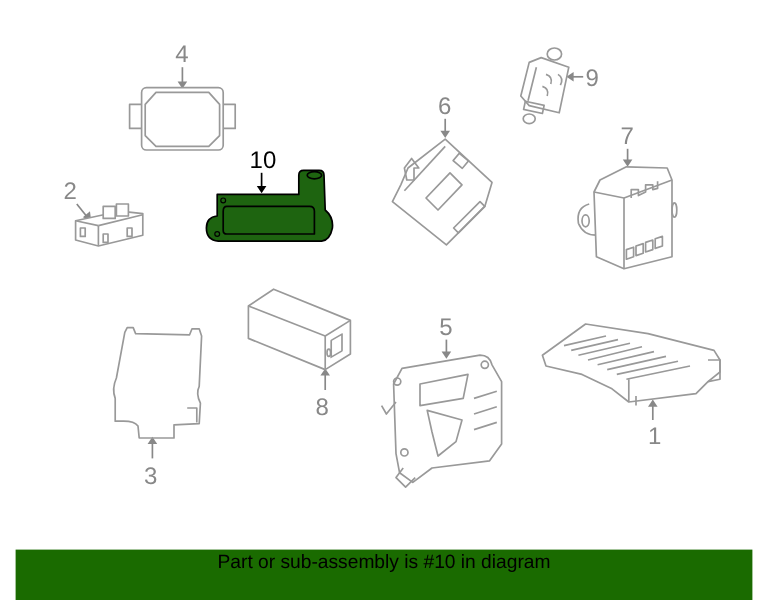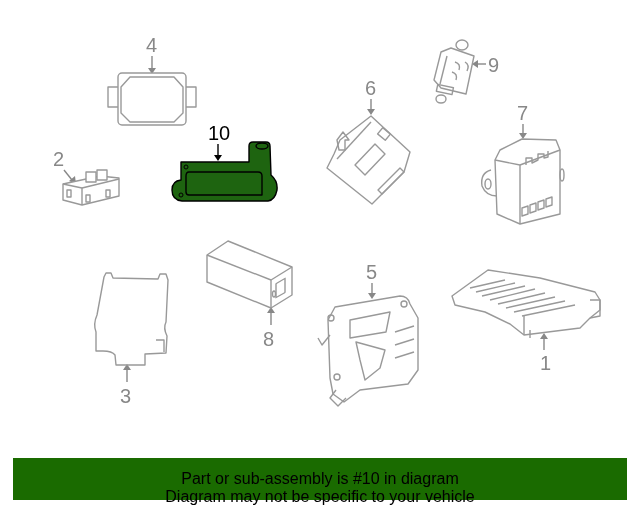--- a/index.html
+++ b/index.html
@@ -7,21 +7,21 @@
     #diagram { position:absolute; left:0; top:0; width:640px; height:450px; }
     .callout { font-family:"Liberation Sans", sans-serif; font-size:20px; fill:#888888; }
     .callout-hl { font-family:"Liberation Sans", sans-serif; font-size:20px; fill:#000000; }
     .part { fill:none; stroke:#999999; stroke-width:1.4; stroke-linejoin:round; }
     .partfill { fill:#ffffff; stroke:#999999; stroke-width:1.4; stroke-linejoin:round; }
     .arrow { stroke:#888888; stroke-width:1.4; fill:none; }
     .ahead { fill:#888888; }
     .hl { fill:#1e6410; stroke:#000000; stroke-width:1.4; stroke-linejoin:round; }
     .hlarrow { stroke:#000000; stroke-width:1.4; }
     .hlhead { fill:#000000; }
-    #banner { position:absolute; left:13px; top:458px; width:614px; height:42px; background:#1a6b00; color:#000; text-align:center; font-size:16px; line-height:18px; padding-top:12px; box-sizing:border-box; }
+    #banner { position:absolute; left:13px; top:458px; width:614px; height:42px; background:#1a6b00; color:#000; text-align:center; font-size:16px; line-height:18px; padding-top:2px; box-sizing:border-box; }
     #banner div { white-space:nowrap; }
   </style>
 </head>
 <body>
 
 <svg id="diagram" viewBox="0 0 640 450" width="640" height="450">
 
   <g>
     <text class="callout" x="146" y="52">4</text>
     <line class="arrow" x1="152" y1="56" x2="152" y2="70"></line>
@@ -139,14 +139,13 @@
     <polygon class="ahead" points="540,339 548,339 544,333"></polygon>
     <path class="partfill" d="M452 296 L488 270 L540 278 L595 292 L600 300 L600 310 L590 318 L580 328 L524 335 L510 324 L485 312 L455 305 Z"></path>
     <path class="part" d="M470 288 L505 280 M476 292 L515 283 M482 296 L525 286 M490 300 L535 289 M498 304 L545 293 M506 308 L555 297 M514 312 L565 301 M522 316 L575 305"></path>
     <path class="part" d="M524 316 L524 335 M530 330 L530 338"></path>
     <path class="part" d="M590 300 L600 300 L600 316 L590 318"></path>
   </g>
 </svg>
 
 <div id="banner">
   <div>Part or sub-assembly is #10 in diagram</div>
-  <div>Diagram may not be specific to your vehicle</div>
 </div>
 
 </body></html>

